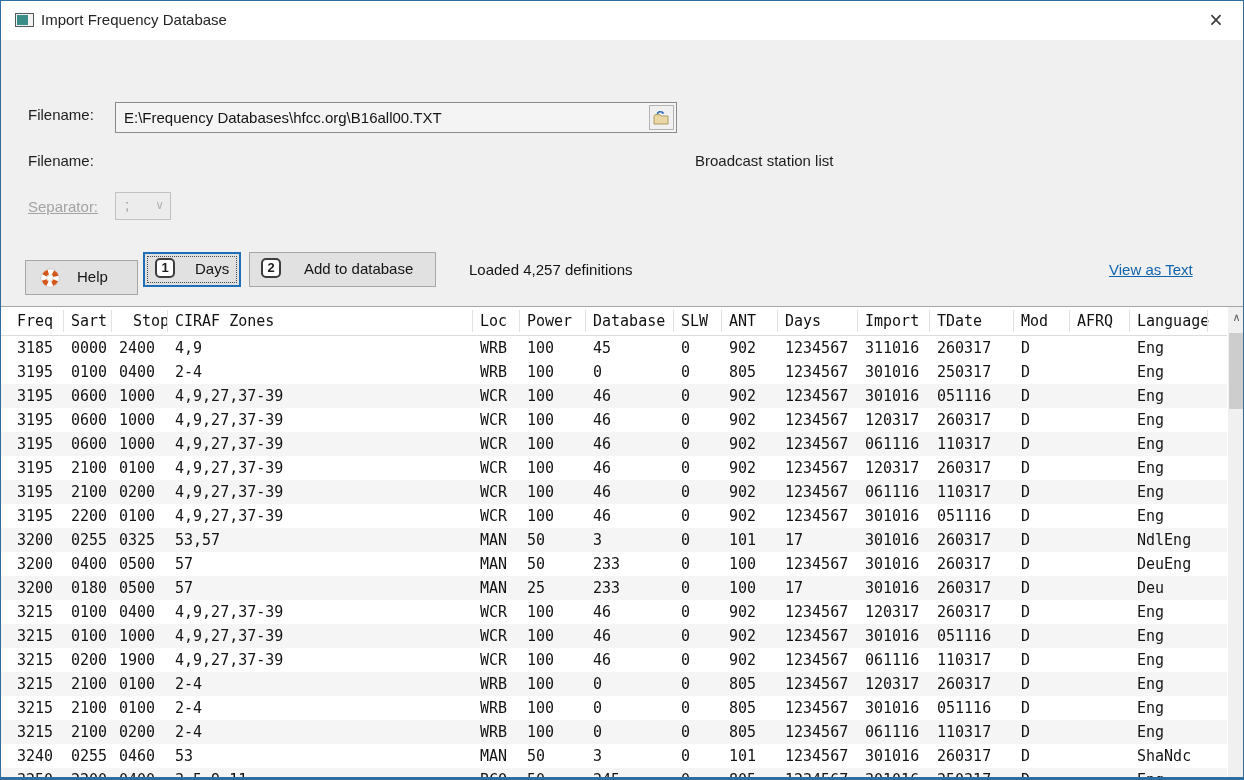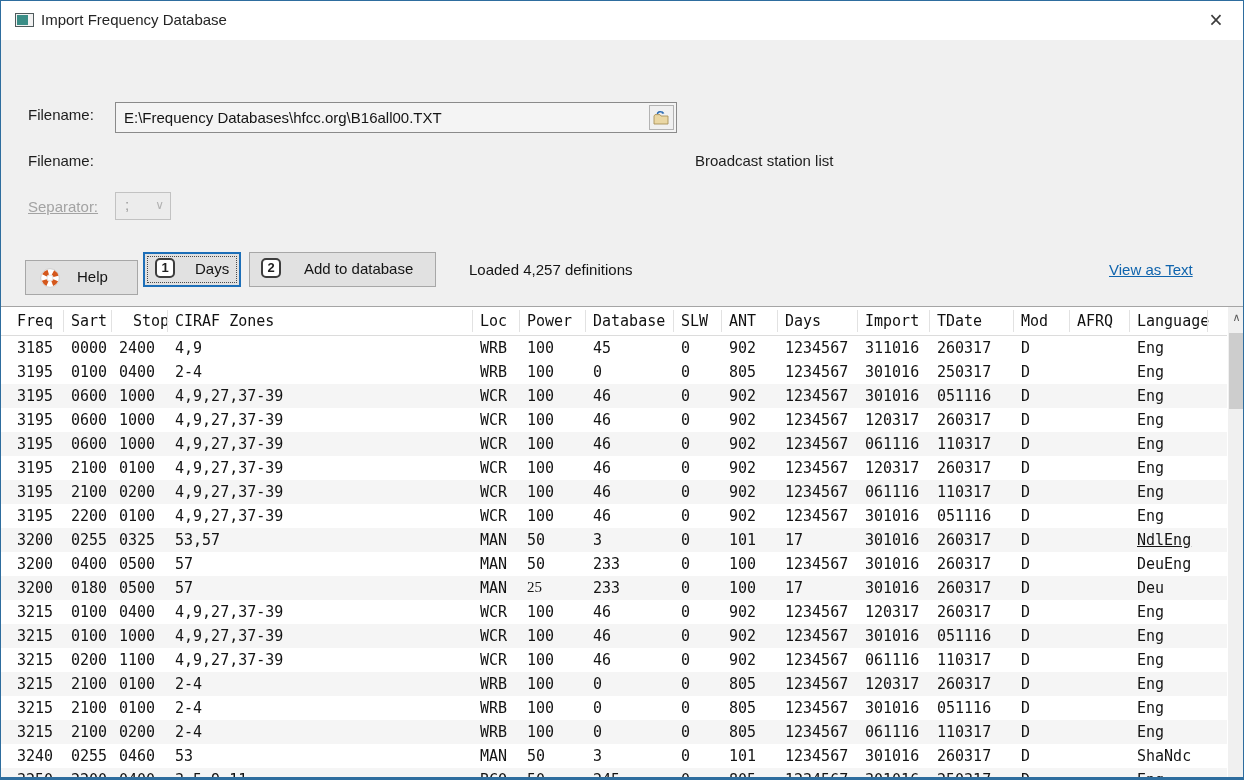--- a/index.html
+++ b/index.html
@@ -304,21 +304,21 @@
           <span class="tcell" style="left: 479px;">MAN</span>
           <span class="tcell" style="left: 526px;">50</span>
           <span class="tcell" style="left: 592px;">3</span>
           <span class="tcell" style="left: 680px;">0</span>
           <span class="tcell" style="left: 728px;">101</span>
           <span class="tcell" style="left: 784px;">17</span>
           <span class="tcell" style="left: 864px;">301016</span>
           <span class="tcell" style="left: 936px;">260317</span>
           <span class="tcell" style="left: 1020px;">D</span>
           <span class="tcell" style="left: 1076px;"></span>
-          <span class="tcell" style="left: 1136px; text-decoration: underline;">NdlEng</span>
+          <span class="tcell" style="left: 1136px;">NdlEng</span>
         </div>
         <div class="trow" style="top: 216px;">
           <span class="tcell" style="left: 16px;">3200</span>
           <span class="tcell" style="left: 70px;">0400</span>
           <span class="tcell" style="left: 118px;">0500</span>
           <span class="tcell" style="left: 174px;">57</span>
           <span class="tcell" style="left: 479px;">MAN</span>
           <span class="tcell" style="left: 526px;">50</span>
           <span class="tcell" style="left: 592px;">233</span>
           <span class="tcell" style="left: 680px;">0</span>
@@ -329,21 +329,21 @@
           <span class="tcell" style="left: 1020px;">D</span>
           <span class="tcell" style="left: 1076px;"></span>
           <span class="tcell" style="left: 1136px;">DeuEng</span>
         </div>
         <div class="trow alt" style="top: 240px;">
           <span class="tcell" style="left: 16px;">3200</span>
           <span class="tcell" style="left: 70px;">0180</span>
           <span class="tcell" style="left: 118px;">0500</span>
           <span class="tcell" style="left: 174px;">57</span>
           <span class="tcell" style="left: 479px;">MAN</span>
-          <span class="tcell" style="left: 526px; font-family: Liberation Serif, serif;">25</span>
+          <span class="tcell" style="left: 526px;">25</span>
           <span class="tcell" style="left: 592px;">233</span>
           <span class="tcell" style="left: 680px;">0</span>
           <span class="tcell" style="left: 728px;">100</span>
           <span class="tcell" style="left: 784px;">17</span>
           <span class="tcell" style="left: 864px;">301016</span>
           <span class="tcell" style="left: 936px;">260317</span>
           <span class="tcell" style="left: 1020px;">D</span>
           <span class="tcell" style="left: 1076px;"></span>
           <span class="tcell" style="left: 1136px;">Deu</span>
         </div>
@@ -377,21 +377,21 @@
           <span class="tcell" style="left: 784px;">1234567</span>
           <span class="tcell" style="left: 864px;">301016</span>
           <span class="tcell" style="left: 936px;">051116</span>
           <span class="tcell" style="left: 1020px;">D</span>
           <span class="tcell" style="left: 1076px;"></span>
           <span class="tcell" style="left: 1136px;">Eng</span>
         </div>
         <div class="trow" style="top: 312px;">
           <span class="tcell" style="left: 16px;">3215</span>
           <span class="tcell" style="left: 70px;">0200</span>
-          <span class="tcell" style="left: 118px;">1100</span>
+          <span class="tcell" style="left: 118px;">1900</span>
           <span class="tcell" style="left: 174px;">4,9,27,37-39</span>
           <span class="tcell" style="left: 479px;">WCR</span>
           <span class="tcell" style="left: 526px;">100</span>
           <span class="tcell" style="left: 592px;">46</span>
           <span class="tcell" style="left: 680px;">0</span>
           <span class="tcell" style="left: 728px;">902</span>
           <span class="tcell" style="left: 784px;">1234567</span>
           <span class="tcell" style="left: 864px;">061116</span>
           <span class="tcell" style="left: 936px;">110317</span>
           <span class="tcell" style="left: 1020px;">D</span>

